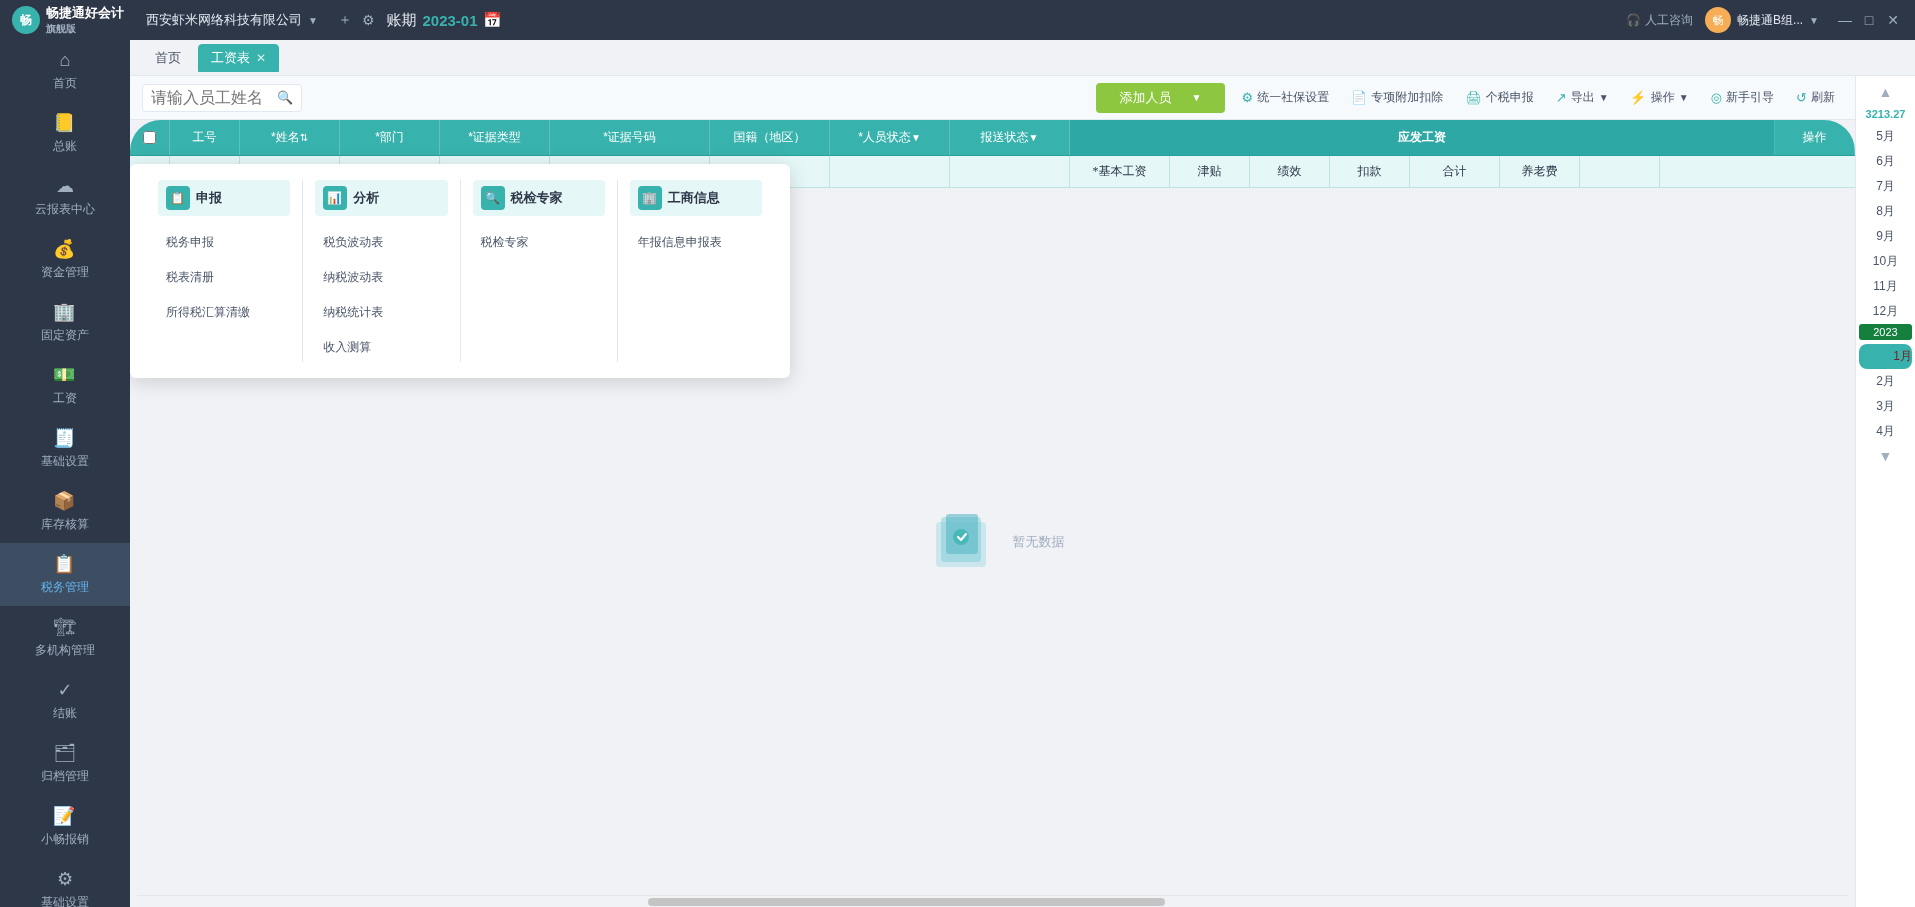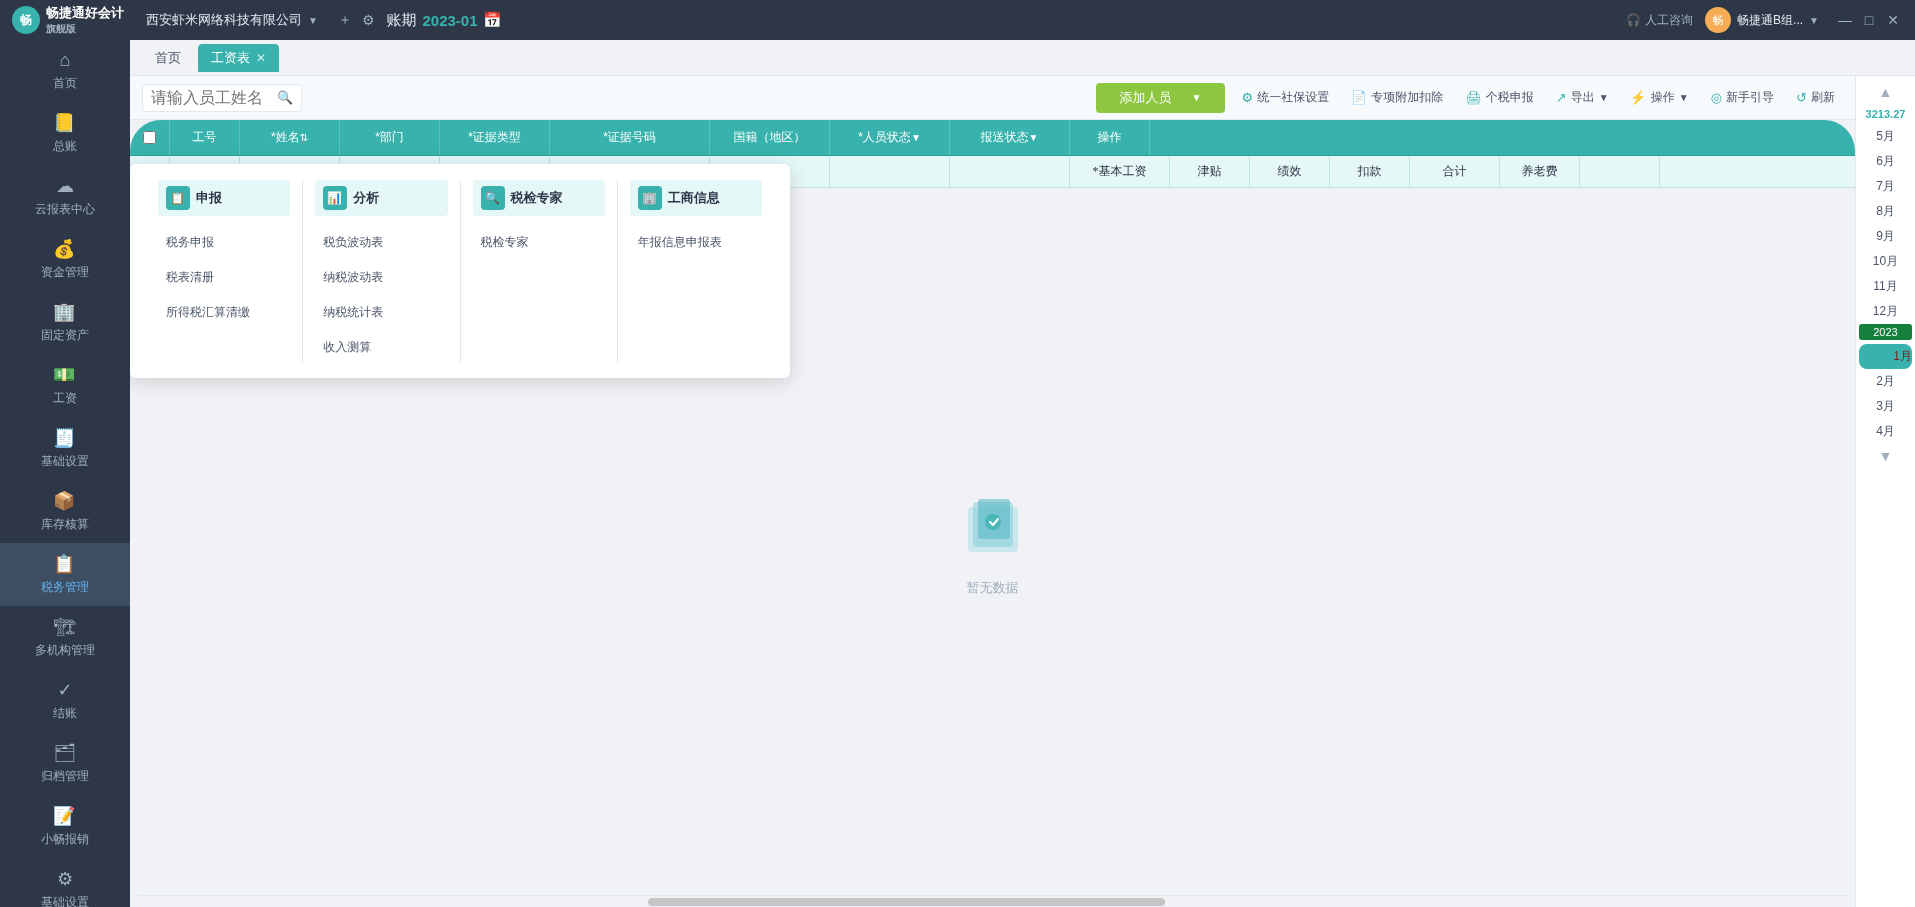--- a/index.html
+++ b/index.html
@@ -228,21 +228,21 @@
     .col-perf { width: 80px; }
     .col-deduct { width: 80px; }
     .col-total { width: 90px; }
     .col-pension { width: 80px; }
     .col-ops { width: 80px; }
 
     
     .empty-state {
       flex: 1;
       display: flex;
-      flex-direction: column;
+      flex-direction: row;
       align-items: center;
       justify-content: center;
       gap: 12px;
       color: #a0aec0;
       font-size: 13px;
     }
     .empty-icon {
       width: 80px; height: 80px;
       position: relative;
     }
@@ -562,20 +562,23 @@
             </div>
             <div class="th col-status">
               <span>*人员状态</span>
               <span style="font-size:10px;">▼</span>
             </div>
             <div class="th col-report">
               <span>报送状态</span>
               <span style="font-size:10px;">▼</span>
             </div>
 
+            <div class="th" style="flex:1; background:#2ea8a4; font-weight:bold;">
+              <span>应发工资</span>
+            </div>
             <div class="th col-ops">
               <span>操作</span>
             </div>
           </div>
 
           <div class="table-subheader">
             <div class="th checkbox-th"></div>
             <div class="th col-num"></div>
             <div class="th col-name"></div>
             <div class="th col-dept"></div>

